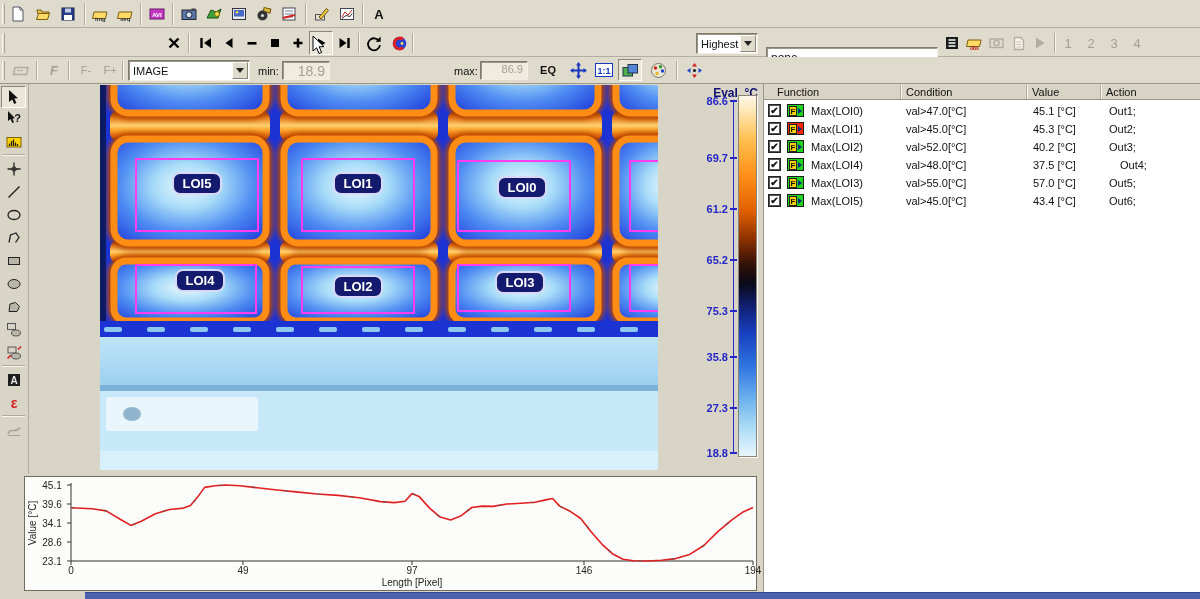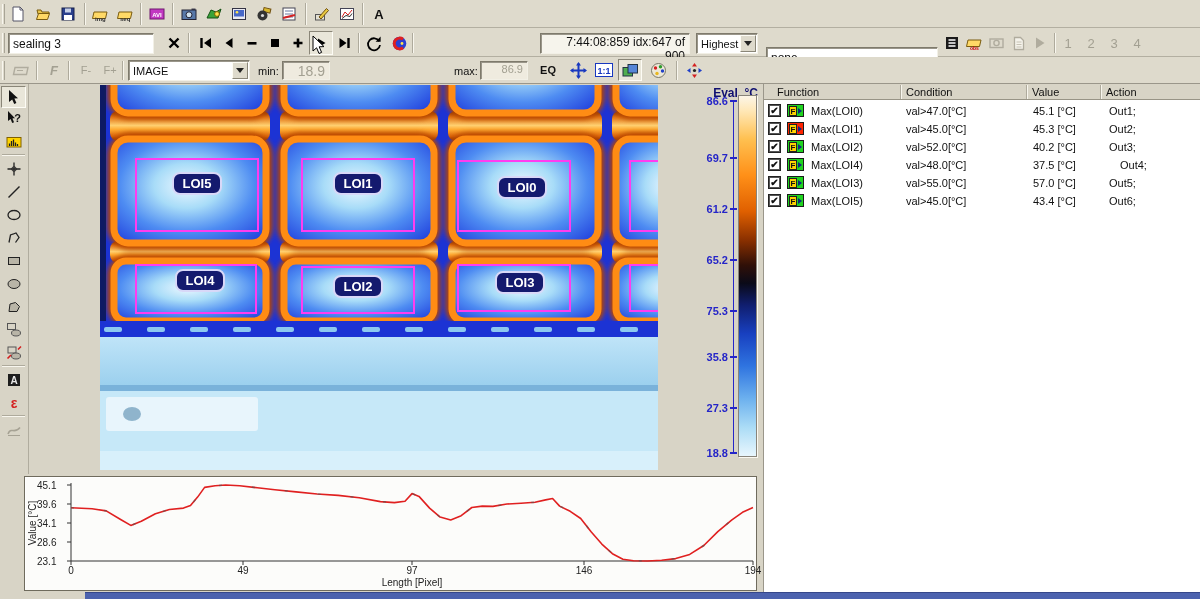--- a/index.html
+++ b/index.html
@@ -22,21 +22,21 @@
   .gray{color:#a3a092}
   .ctick{position:absolute;width:34px;text-align:right;font-size:11px;font-weight:bold;color:#2525c8}
   .cdash{position:absolute;width:7px;height:0;border-top:2px solid #2525c8}
   .hcell{position:absolute;font-size:11px;color:#111}
   .trow-text{position:absolute;font-size:11px;color:#111;white-space:nowrap}
   .cb{position:absolute;width:13px;height:13px;background:#fff;border:1px solid #222;box-shadow:inset 0 0 0 1px #555;display:flex;align-items:center;justify-content:center;font-size:10px;font-weight:bold;color:#111;line-height:1}
   .sticon{position:absolute;width:17px;height:13px;border:1px solid #1b1b1b;display:flex;align-items:center;justify-content:center;gap:1px}
   .fbox{width:8px;height:10px;background:#ffd400;border:1px solid #222;font-size:8px;font-weight:bold;color:#111;line-height:9px;text-align:center}
   .farrow{width:0;height:0;border-top:3px solid transparent;border-bottom:3px solid transparent;border-left:4px solid #102880}
   .xtick{position:absolute;width:30px;text-align:center;font-size:10px;color:#222}
-  .ytick{position:absolute;width:30px;text-align:left;font-size:10px;color:#222}
+  .ytick{position:absolute;width:30px;text-align:center;font-size:10px;color:#222}
   .sbtn{position:absolute;left:1px;width:25px;height:22px;display:flex;align-items:center;justify-content:center}
   .ssep{position:absolute;left:2px;width:23px;height:2px;border-top:1px solid #aeaa9c;border-bottom:1px solid #f8f6ee}
 </style>
 </head>
 <body>
 
 <div class="tbrow" style="top:0;height:28px;border-bottom:1px solid #b3afa1;box-shadow:0 1px 0 #f8f6ee">
   <div class="grip" style="left:2px;top:4px;height:20px"></div>
   <div class="btn" style="left:6px;top:2px">
       <svg width="16" height="16">
@@ -127,21 +127,20 @@
       </svg>
     </div>
   <div class="vsep" style="left:362px;top:3px;height:22px"></div>
   <div class="btn" style="left:367px;top:2px;font-size:13px;font-weight:bold">
       <span>A</span>
     </div>
 </div>
 
 <div class="tbrow" style="top:28px;height:29px;border-bottom:1px solid #b3afa1;box-shadow:0 1px 0 #f8f6ee">
   <div class="grip" style="left:2px;top:5px;height:20px"></div>
-  <input class="input" style="left: 8px; top: 5px; width: 146px; height: 21px;" value="sealing 3">
   <div class="btn" style="left:162px;top:3px">
       <svg width="16" height="16">
         <path d="M3.5 3.5 12.5 12.5M12.5 3.5 3.5 12.5" stroke="#000" stroke-width="2.4"></path>
       </svg>
     </div>
   <div class="vsep" style="left:188px;top:5px;height:20px"></div>
   <div class="btn" style="left:194px;top:3px">
       <svg width="16" height="16">
         <path d="M3.5 3v10" stroke="#000" stroke-width="2.4"></path>
         <path d="M13 3 6 8l7 5z" fill="#000"></path>
@@ -188,21 +187,20 @@
   <div class="btn" style="left:387px;top:3px">
       <svg width="17" height="17">
         <circle cx="8.5" cy="8.5" r="6.8" fill="#2a3fd4"></circle>
         <path d="M12 4.2 A5.4 5.4 0 1 0 12 12.8" fill="none" stroke="#e02020" stroke-width="3"></path>
         <circle cx="11" cy="8.5" r="1.4" fill="#ffe34d"></circle>
       </svg>
     </div>
   <div class="vsep" style="left:412px;top:5px;height:20px"></div>
   <div class="abs" style="left:416px;top:38px;width:118px;height:7px;background:#fff;border:1px solid;border-color:#7e7a6c #f2f0e6 #f2f0e6 #7e7a6c"></div>
   <div class="abs" style="left:489px;top:33px;width:11px;height:17px;background:#dedacc;border:1px solid;border-color:#fdfcf5 #8a8678 #8a8678 #fdfcf5"></div>
-  <div class="input" style="left:540px;top:5px;width:150px;height:21px;text-align:right;font-size:12px;background:#f6f4ec"><span>7:44:08:859 idx:647 of 900</span></div>
   <div class="combo" style="left:696px;top:5px;width:62px">
     <span class="ctext">Highest</span>
     <span class="cbtn">
         <span class="tri-down"></span>
       </span>
   </div>
   <input class="input" style="left: 766px; top: 19px; width: 172px; height: 21px;" value="none">
   <div class="btn" style="left:942px;top:3px;width:20px">
       <svg width="16" height="16">
         <rect x="2" y="2" width="12" height="12" fill="#1a1a1a"></rect>

